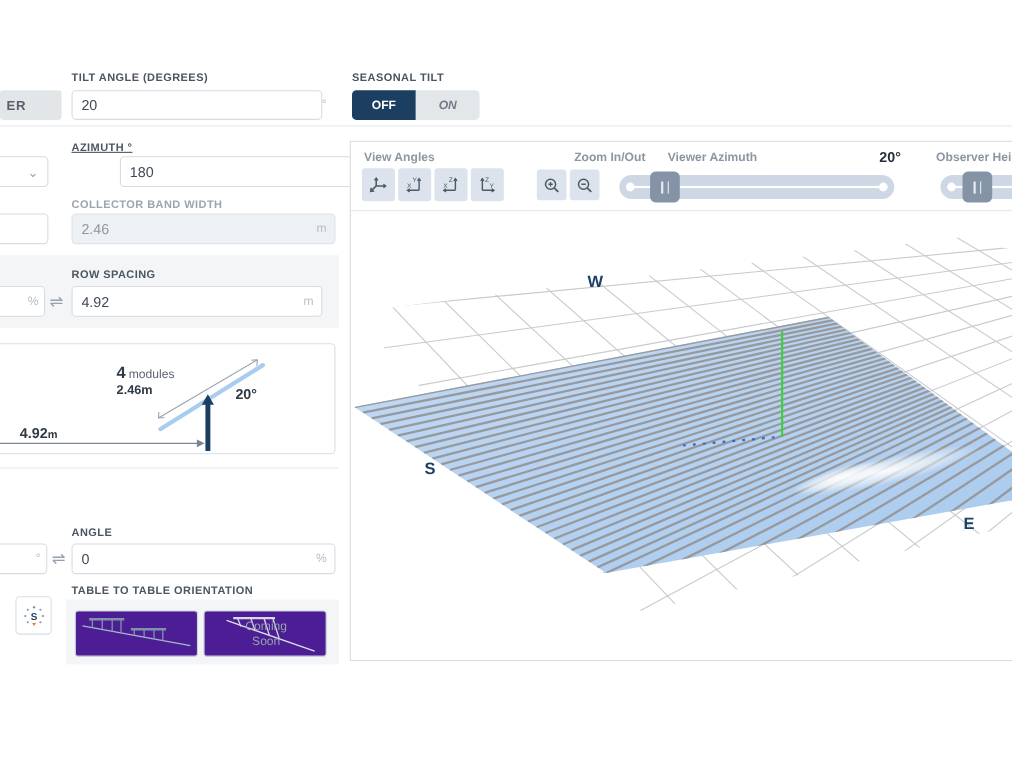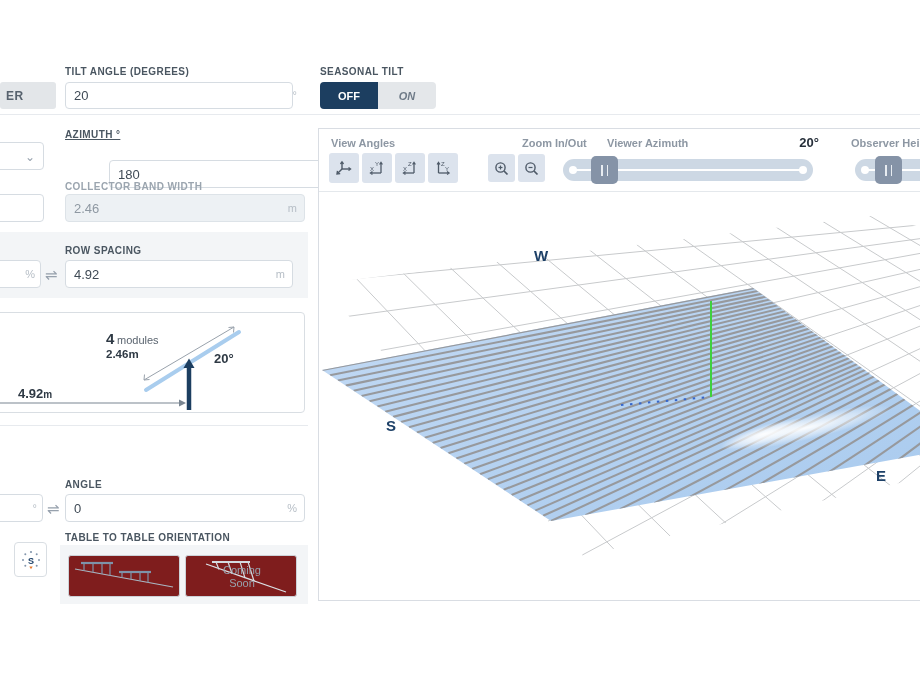--- a/index.html
+++ b/index.html
@@ -16,21 +16,21 @@
   .band{background:#f3f5f7;}
   .swap{font-size:15px;color:#97a1ad;line-height:1;}
   .stub-btn{background:#e3e6e9;border-radius:3px;color:#57626e;font-size:12px;font-weight:700;
             letter-spacing:.5px;display:flex;align-items:center;padding-left:6px;}
   .tgl{display:flex;}
   .tgl .off{width:58px;height:27px;background:#1c3e60;color:#fff;border-radius:4px 0 0 4px;
             font-size:11px;font-weight:700;display:flex;align-items:center;justify-content:center;}
   .tgl .on{width:58px;height:27px;background:#e4e7ea;color:#6f7b88;border-radius:0 4px 4px 0;
            font-size:11px;font-weight:700;display:flex;align-items:center;justify-content:center;font-style:italic;}
   .box{border:1px solid #d9dee3;border-radius:4px;background:#fff;box-sizing:border-box;}
-  .card{border:1px solid #ccd2d8;border-radius:3px;background:#7f1d1d;box-sizing:border-box;position:absolute;}
+  .card{border:1px solid #ccd2d8;border-radius:3px;background:#4c1d95;box-sizing:border-box;position:absolute;}
   .coming{font-size:11px;color:#97a2ad;text-align:center;line-height:1.15;}
   .chev{color:#98a3af;font-size:12px;line-height:1;}
   
   #viewer{border:1px solid #d9dde3;background:#fff;box-sizing:border-box;}
   .vlabel{font-size:11px;font-weight:700;color:#8d97a3;}
   .vbtn{width:30px;height:30px;background:#dce3ed;border-radius:3px;display:flex;
         align-items:center;justify-content:center;}
   .vbtn.sm{width:27px;height:28px;}
   .vval{font-size:13px;font-weight:700;color:#262f3a;}
   .track{background:#cdd8e4;border-radius:11px;position:absolute;height:22px;}
@@ -62,21 +62,21 @@
     <div class="on">ON</div>
   </div>
 
   <div class="abs divider" style="left:0;top:114px;width:920px;"></div>
 
   <div class="abs inp" style="left:-12px;top:142px;width:56px;height:28px;">
     <span class="abs chev" style="right:8px;top:8px;">⌄</span>
   </div>
 
   <div class="abs flabel" style="left:65px;top:129px;text-decoration:underline;">AZIMUTH °</div>
-  <div class="abs" style="left:65px;top:160px;width:240px;height:40px;padding-left:44px;">
+  <div class="abs" style="left:65px;top:142px;width:240px;height:40px;padding-left:44px;">
     <input class="inp" style="width: 240px; height: 28px;" readonly="" value="180">
     
     <span class="abs" style="right:4px;top:3px;width:22px;height:22px;">
       <svg width="22" height="22">
         <g fill="#8396ac">
           <circle cx="11" cy="3" r="1.1"></circle>
             <circle cx="16.7" cy="5.3" r="1"></circle>
           <circle cx="19" cy="11" r="1"></circle>
             <circle cx="16.7" cy="16.7" r="1"></circle>
           <circle cx="5.3" cy="16.7" r="1"></circle>

